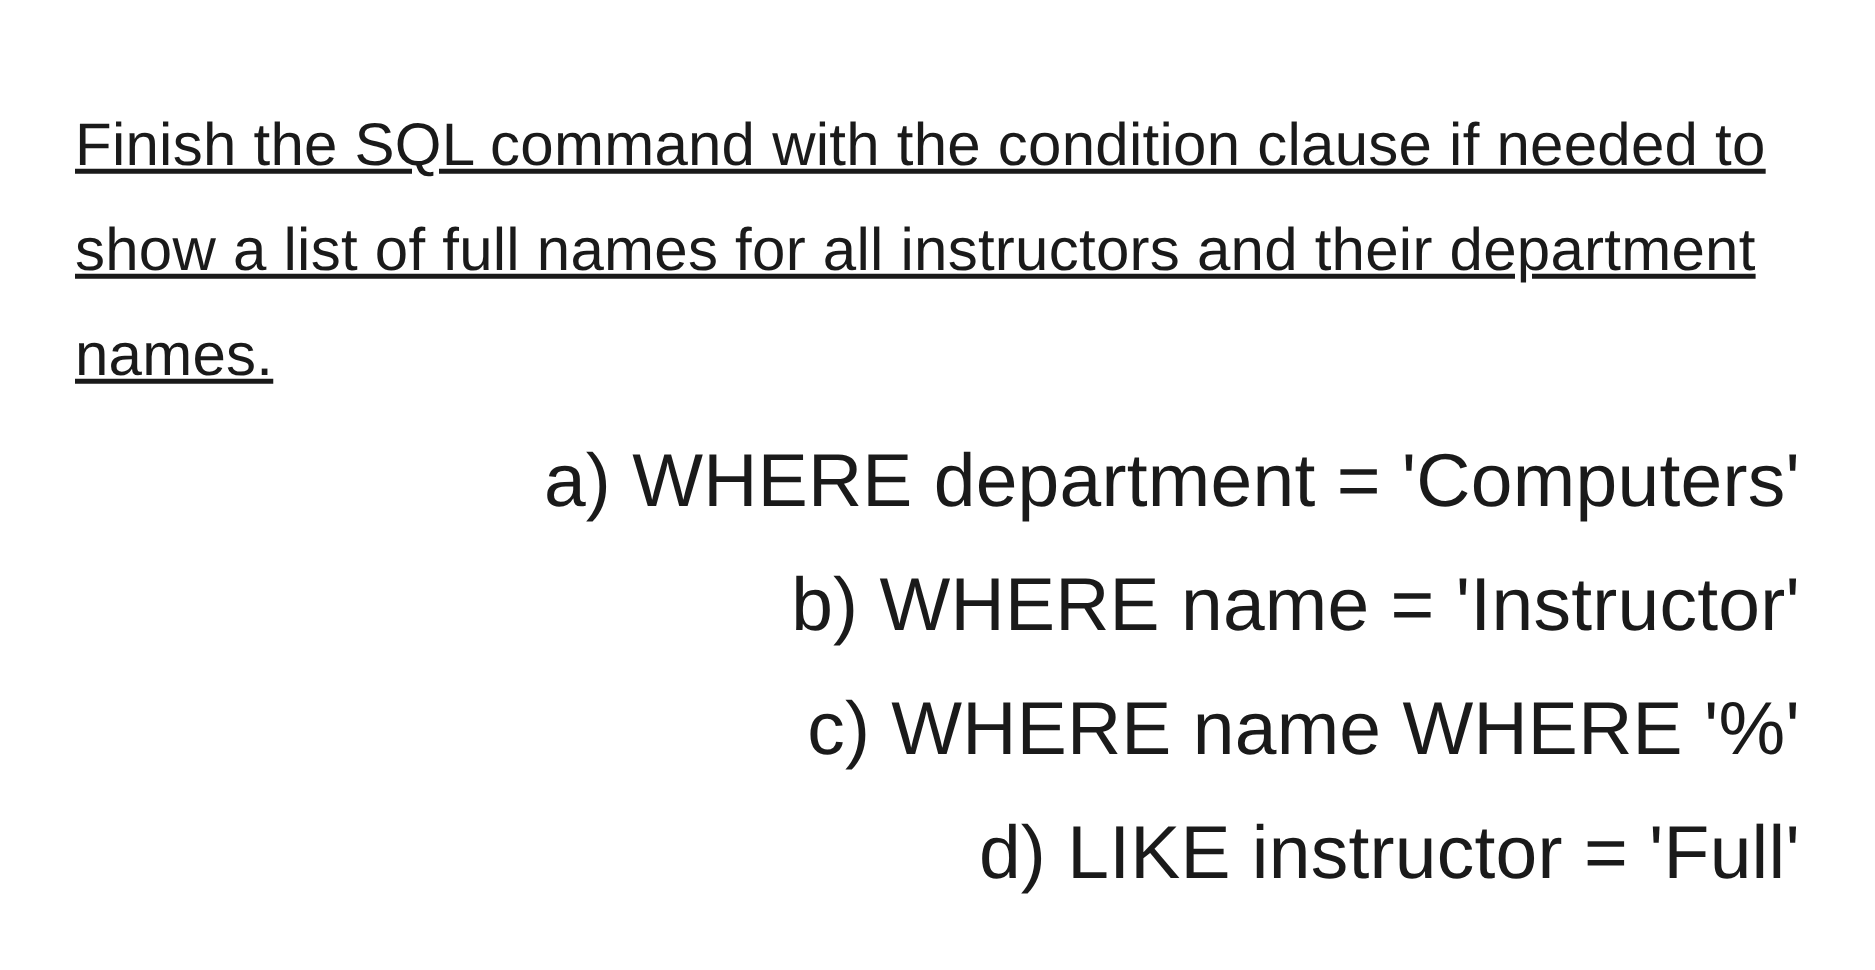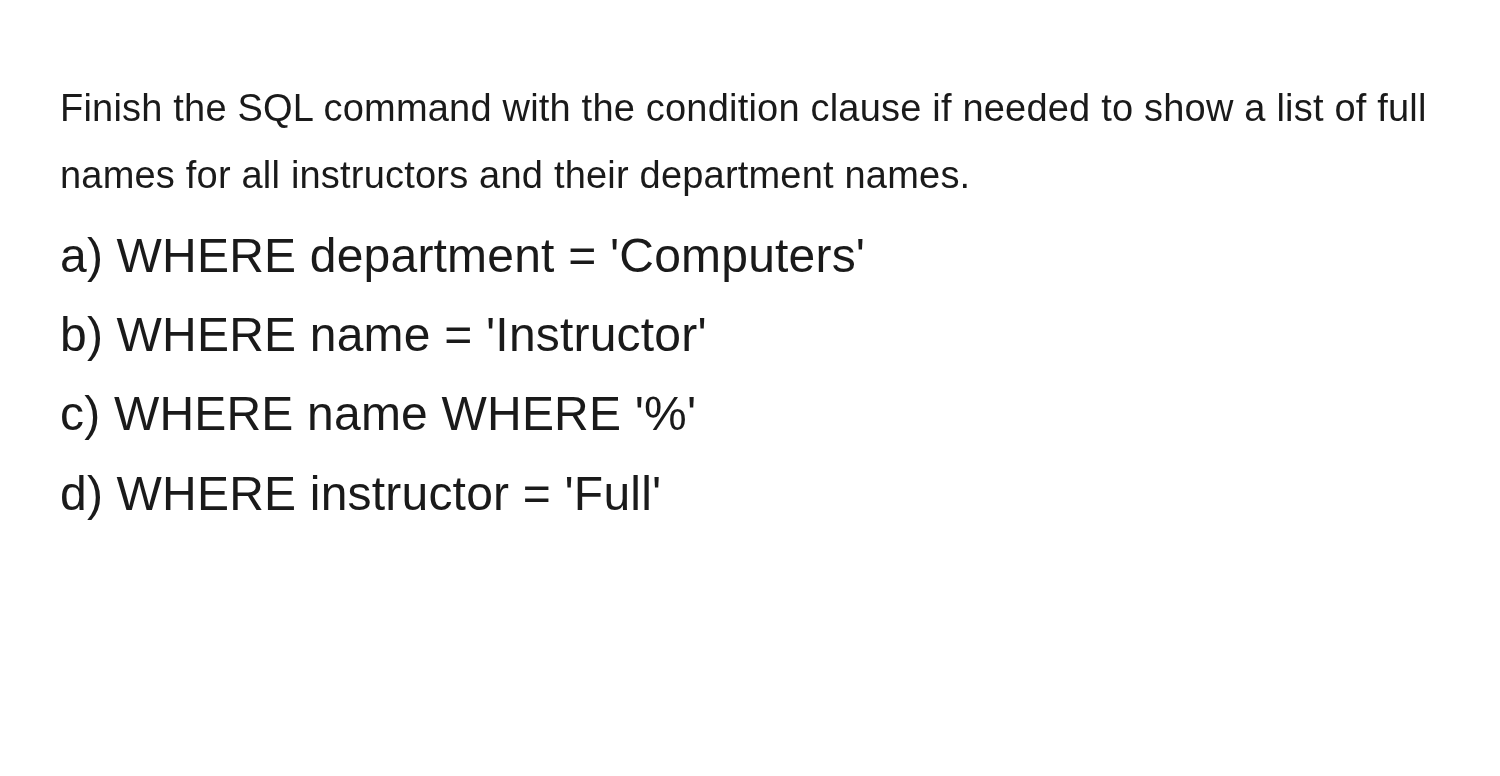--- a/index.html
+++ b/index.html
@@ -9,31 +9,33 @@
     }
     body {
       width: 1500px;
       height: 776px;
       background: #ffffff;
       font-family: -apple-system, BlinkMacSystemFont, "Segoe UI", Helvetica, Arial, sans-serif;
       padding: 75px 60px;
       color: #1a1a1a;
     }
     .question-text {
-      font-size: 38px;
+      font-size: 48px;
       line-height: 1.75;
       margin-bottom: 8px;
       letter-spacing: 0.2px;
+      text-decoration: underline;
     }
     .option {
-      font-size: 48px;
+      font-size: 60px;
       line-height: 1.65;
       letter-spacing: 0.2px;
+      text-align: right;
     }
   </style>
 </head>
 <body>
 
 <div class="question-text">Finish the SQL command with the condition clause if needed to show a list of full names for all instructors and their department names.</div>
 <div class="option">a) WHERE department = 'Computers'</div>
 <div class="option">b) WHERE name = 'Instructor'</div>
 <div class="option">c) WHERE name WHERE '%'</div>
-<div class="option">d) WHERE instructor = 'Full'</div>
+<div class="option">d) LIKE instructor = 'Full'</div>
 
 </body></html>

